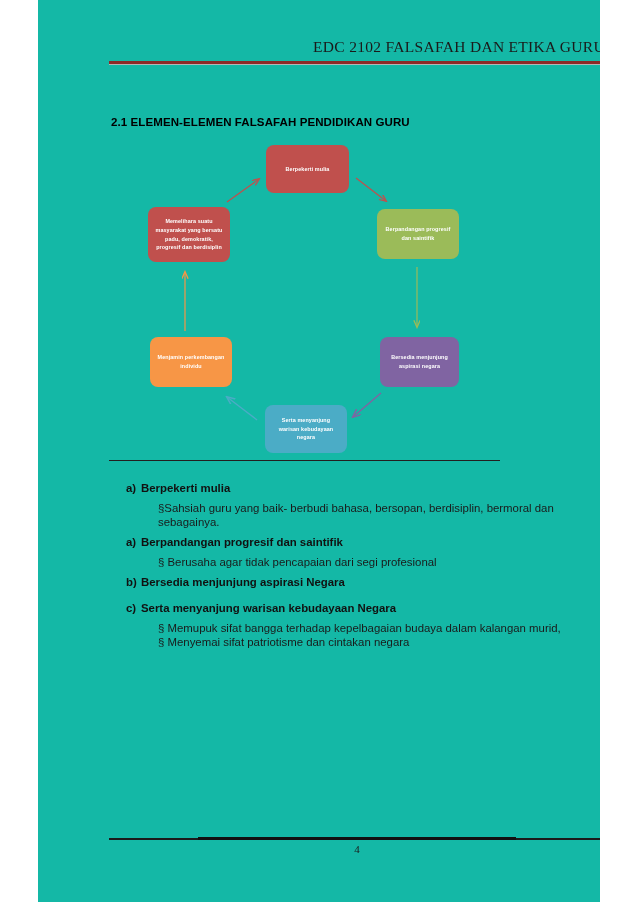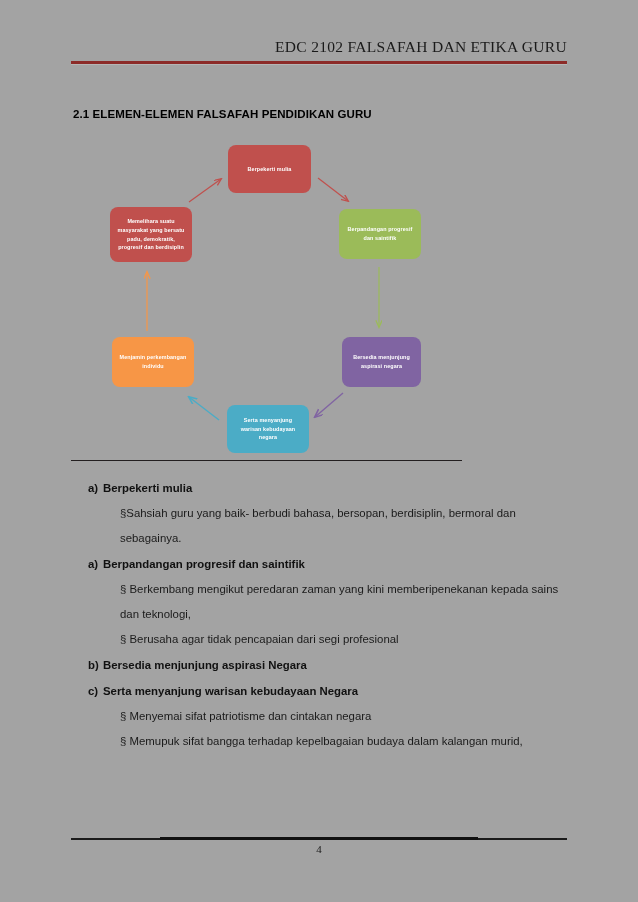--- a/index.html
+++ b/index.html
@@ -6,24 +6,24 @@
     margin: 0;
     padding: 0;
     background: #ffffff;
   }
   body {
     font-family: "Liberation Sans", sans-serif;
     color: #000;
   }
   .page {
     position: relative;
-    width: 638px;
+    width: 562px;
     height: 902px;
     margin: 0 auto;
-    background: #a3a3a3;
+    background: #14b8a6;
     overflow: hidden;
   }
 
   
   .doc-header {
     position: absolute;
     left: 71px;
     top: 38px;
     width: 496px;
     text-align: right;
@@ -50,21 +50,21 @@
     top: 3.2px;
     width: 100%;
     height: 1px;
     background: #b5b5b5;
   }
 
   
   .section-heading {
     position: absolute;
     left: 73px;
-    top: 108px;
+    top: 116px;
     font-size: 11.5px;
     font-weight: bold;
     letter-spacing: 0.1px;
     color: #000;
   }
 
   
   .diagram {
     position: absolute;
     left: 71px;
@@ -135,21 +135,21 @@
   .item-marker {
     width: 32px;
     flex: 0 0 32px;
     padding-left: 17px;
     box-sizing: border-box;
   }
   .item-title { flex: 1; }
   .bullet {
     padding-left: 49px;
     font-size: 11.4px;
-    line-height: 25px;
+    line-height: 14px;
     color: #1a1a1a;
     text-indent: 0;
   }
 
   
   .footer-rule {
     position: absolute;
     left: 71px;
     top: 838px;
     width: 496px;
@@ -252,38 +252,37 @@
         <span class="item-title">Berpekerti mulia</span>
       </div>
       <div class="bullet">§Sahsiah guru yang baik- berbudi bahasa, bersopan, berdisiplin, bermoral dan sebagainya.</div>
     </div>
 
     <div class="item">
       <div class="item-head">
         <span class="item-marker">a)</span>
         <span class="item-title">Berpandangan progresif dan saintifik</span>
       </div>
-      <div class="bullet">§ Berkembang mengikut peredaran zaman yang kini memberipenekanan kepada sains dan teknologi,</div>
       <div class="bullet">§ Berusaha agar tidak pencapaian dari segi profesional</div>
     </div>
 
     <div class="item">
       <div class="item-head">
         <span class="item-marker">b)</span>
         <span class="item-title">Bersedia menjunjung aspirasi Negara</span>
       </div>
     </div>
 
     <div class="item">
       <div class="item-head">
         <span class="item-marker">c)</span>
         <span class="item-title">Serta menyanjung warisan kebudayaan Negara</span>
       </div>
+      <div class="bullet">§ Memupuk sifat bangga terhadap kepelbagaian budaya dalam kalangan murid,</div>
       <div class="bullet">§ Menyemai sifat patriotisme dan cintakan negara</div>
-      <div class="bullet">§ Memupuk sifat bangga terhadap kepelbagaian budaya dalam kalangan murid,</div>
     </div>
 
   </div>
 
   <div class="footer-rule"></div>
   <div class="page-number">4</div>
 
 </div>
 
 </body></html>

